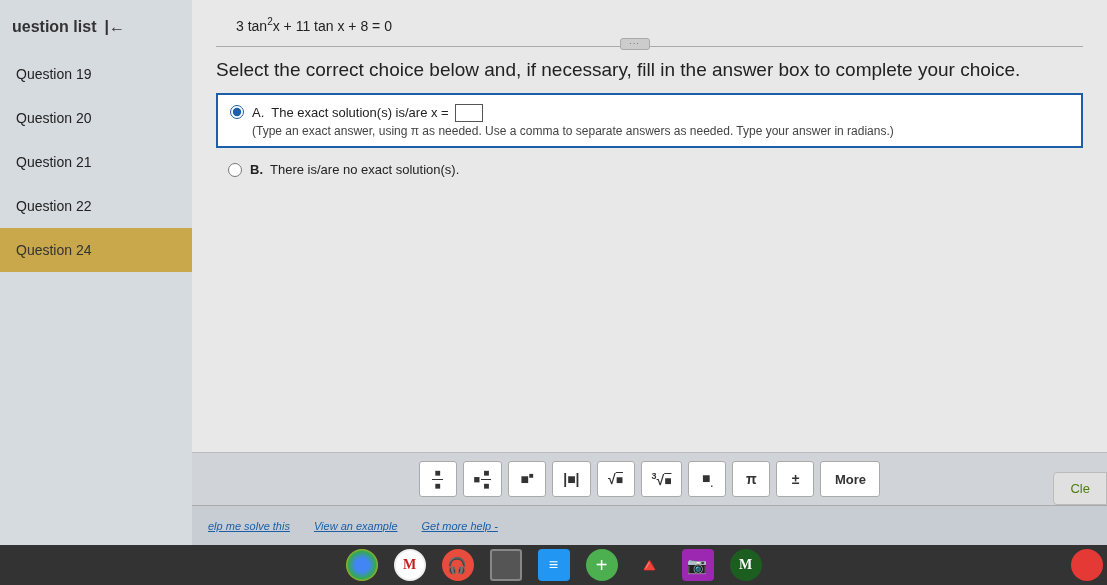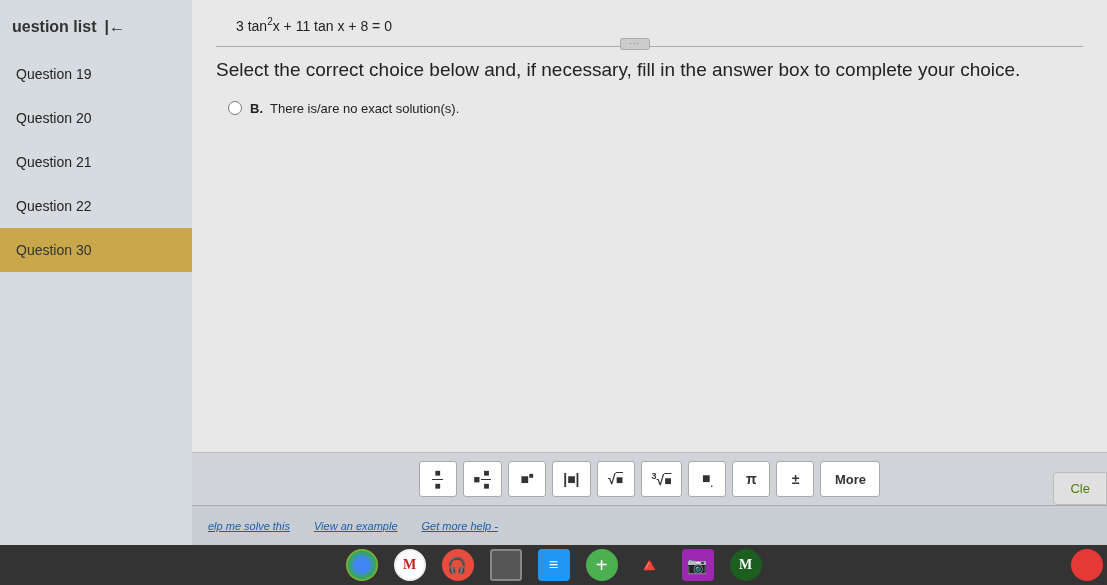--- a/index.html
+++ b/index.html
@@ -287,41 +287,52 @@
     <div class="sidebar-item">
       <span>Question 20</span>
     </div>
     <div class="sidebar-item">
       <span>Question 21</span>
     </div>
     <div class="sidebar-item">
       <span>Question 22</span>
     </div>
     <div class="sidebar-item active">
-      <span>Question 30</span>
+      <span>Question 24</span>
     </div>
   </div>
 
   <div class="content-area">
     <div class="question-content">
 
 
       <p class="equation-line">
         3 tan<sup>2</sup>x + 11 tan x + 8 = 0
       </p>
 
       <div style="position: relative; margin: 12px 0;">
         <hr class="divider">
         <div class="divider-handle">
           <span class="divider-handle-dots">···</span>
         </div>
       </div>
 
       <p class="select-instruction">Select the correct choice below and, if necessary, fill in the answer box to complete your choice.</p>
 
+      <div class="choice-box">
+        <input type="radio" class="choice-radio" name="choice" value="a" checked="" style="">
+        <div>
+          <div class="choice-text">
+            <span>A.</span>&nbsp;
+            <span>The exact solution(s) is/are x =</span>
+            <span class="answer-box"></span>
+          </div>
+          <div class="choice-subtext">(Type an exact answer, using π as needed. Use a comma to separate answers as needed. Type your answer in radians.)</div>
+        </div>
+      </div>
 
       <div class="choice-b">
         <input type="radio" class="choice-b-radio" name="choice" value="b" style="">
         <span class="choice-text">
           <strong>B.</strong>&nbsp;
           <span>There is/are no exact solution(s).</span>
         </span>
       </div>
     </div>
 

